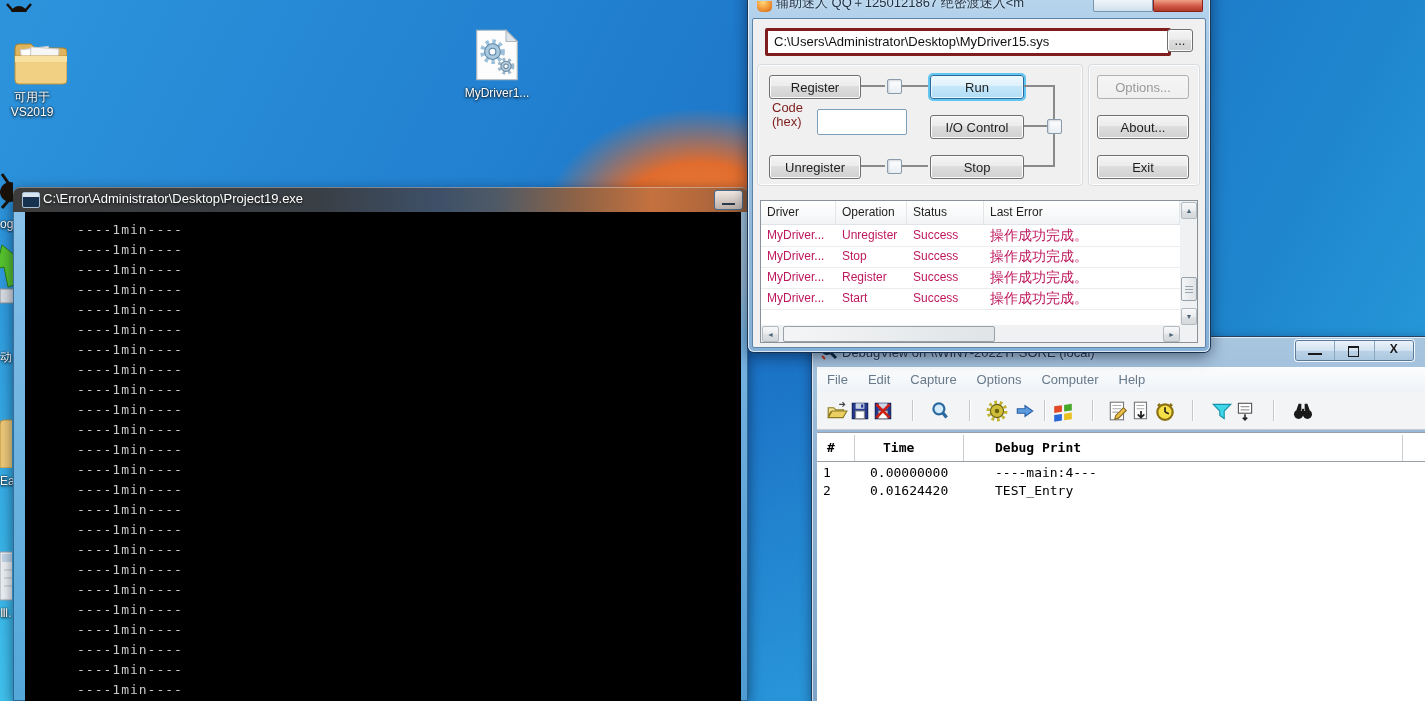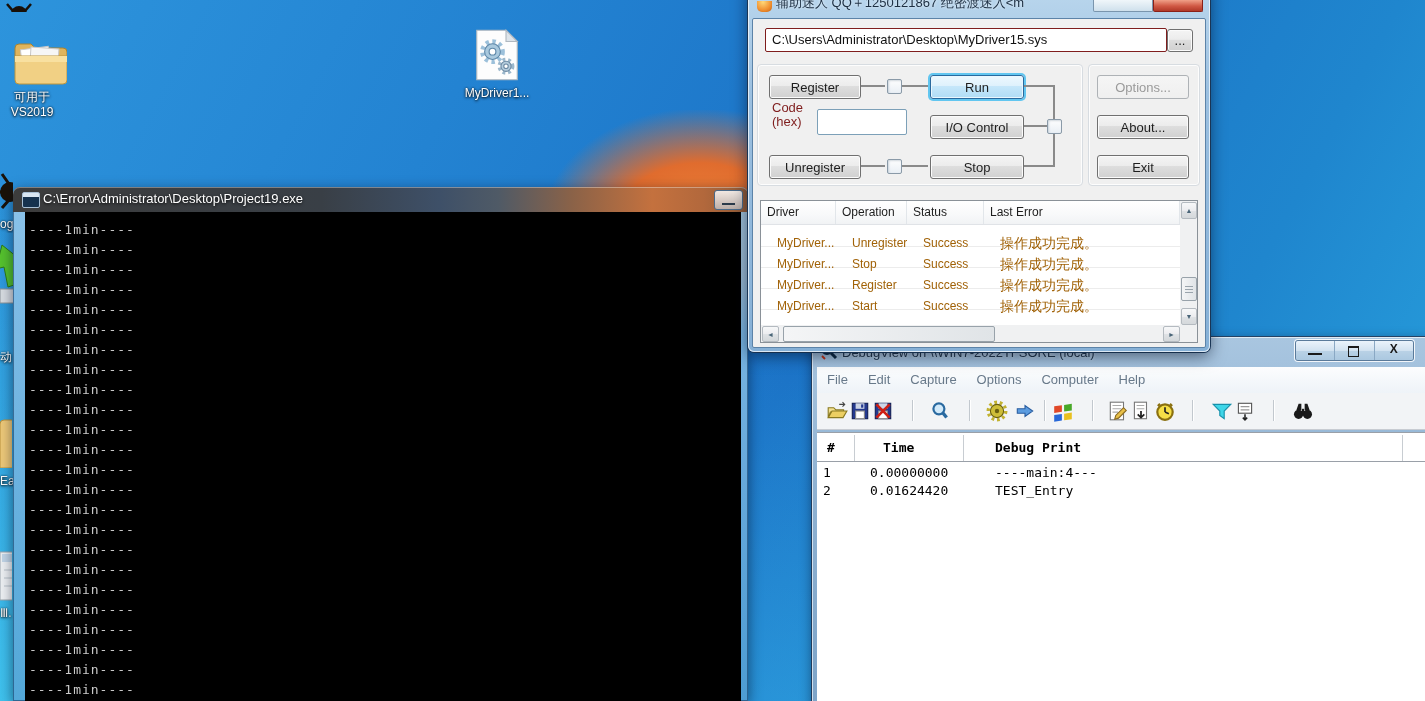--- a/index.html
+++ b/index.html
@@ -58,31 +58,31 @@
     box-shadow:0 4px 16px rgba(0,10,30,.55), inset 0 0 0 1px rgba(255,255,255,.7), 0 0 0 1px #24466a;}
   #driver-title{position:absolute;left:28px;top:12px;height:16px;font-size:13px;color:#1c2e42;white-space:nowrap;
     overflow:hidden;text-shadow:0 0 3px rgba(255,255,255,.8);}
   #driver-icon{position:absolute;left:9px;top:19px;width:15px;height:11px;border-radius:0 0 5px 5px;
     background:radial-gradient(circle at 40% 10%,#ffd878,#f09030 60%,#c06018);}
   #driver-min{position:absolute;left:345px;top:18px;width:58px;height:11px;border:1px solid #7a95ad;border-top:none;
     border-radius:0 0 2px 2px;background:linear-gradient(#f0f6fa,#cfe0ec);}
   #driver-close{position:absolute;left:405px;top:18px;width:48px;height:11px;border:1px solid #8a2018;border-top:none;
     border-radius:0 0 2px 2px;background:linear-gradient(#f0a088,#d05844 55%,#b03828);}
   #driver-client{position:absolute;left:4px;top:36px;right:4px;bottom:4px;background:#f0f0f0;border:1px solid #5c83a8;border-radius:2px;}
-  #driver-path{position:absolute;left:12px;top:9px;width:394px;height:22px;background:#fff;border:1px solid #7f1d1d;border-radius:2px;
+  #driver-path{position:absolute;left:12px;top:9px;width:394px;height:22px;background:#fff;border:3px solid #7f1d1d;border-radius:2px;
     font-size:13px;color:#111;line-height:22px;padding-left:6px;white-space:nowrap;overflow:hidden;}
   .codelabel{position:absolute;font-size:13px;color:#7f1d1d;line-height:14px;}
   #code-input{position:absolute;left:64px;top:90px;width:88px;height:24px;background:#fff;border:1px solid #7ca0b8;border-radius:2px;}
   
   #dtable{position:absolute;left:7px;top:181px;width:436px;height:141px;background:#fff;border:1px solid #8a9198;}
   .dth{position:absolute;top:0;height:23px;line-height:23px;font-size:12px;color:#1e1e1e;padding-left:6px;
     border-right:1px solid #e2e6ea;background:linear-gradient(#ffffff,#f8f9fa 60%,#f1f3f5);box-sizing:border-box;}
   #dth-underline{position:absolute;left:0;top:23px;width:419px;height:1px;background:#e0e3e7;}
   .drow{position:absolute;left:0;width:419px;height:21px;border-bottom:1px solid #ececec;}
-  .dcell{position:absolute;top:8px;line-height:21px;font-size:12px;color:#a16207;padding-left:16px;white-space:nowrap;overflow:hidden;box-sizing:border-box;}
+  .dcell{position:absolute;top:0;line-height:21px;font-size:12px;color:#be185d;padding-left:6px;white-space:nowrap;overflow:hidden;box-sizing:border-box;}
   .dcell.cjk{font-size:14px;}
   
   #dbgview{position:absolute;left:812px;top:337px;width:620px;height:370px;z-index:20;
     border-radius:6px 6px 0 0;background:linear-gradient(180deg,#a9c6e0,#8fb2d2 40%,#7da4c8);
     box-shadow:0 3px 12px rgba(0,10,30,.5), inset 0 0 0 1px rgba(255,255,255,.65), 0 0 0 1px #2c4c70;}
   #dbg-title{position:absolute;left:30px;top:8px;font-size:13px;color:#22384e;white-space:nowrap;text-shadow:0 0 3px rgba(255,255,255,.7);}
   #dbg-btns{position:absolute;left:483px;top:3px;width:117px;height:19px;display:flex;
     border:1px solid #5a7a9a;border-radius:3px;box-shadow:0 0 0 1px rgba(255,255,255,.85);overflow:hidden;}
   .dbg-btn{flex:1;position:relative;background:linear-gradient(#eaf3fb,#d2e2f0 50%,#bad2e6 51%,#abc8e0);border-right:1px solid #8aa8c4;}
   .dbg-btn:last-child{border-right:none;}
@@ -184,21 +184,21 @@
   <div class="fragment dlabel" style="left:0;top:606px;width:13px;height:16px">Ⅲ.</div>
 
   <div id="console">
     <div id="console-titlebar">
       <div id="console-icon"></div>
       <div id="console-title">C:\Error\Administrator\Desktop\Project19.exe</div>
       <div id="console-min">
           <div class="dash"></div>
         </div>
     </div>
-    <div id="console-client" style="padding-top: 8px;">
+    <div id="console-client" style="padding-top: 8px; padding-left: 48px;">
         <div class="cline">----1min----</div>
         <div class="cline">----1min----</div>
         <div class="cline">----1min----</div>
         <div class="cline">----1min----</div>
         <div class="cline">----1min----</div>
         <div class="cline">----1min----</div>
         <div class="cline">----1min----</div>
         <div class="cline">----1min----</div>
         <div class="cline">----1min----</div>
         <div class="cline">----1min----</div>

